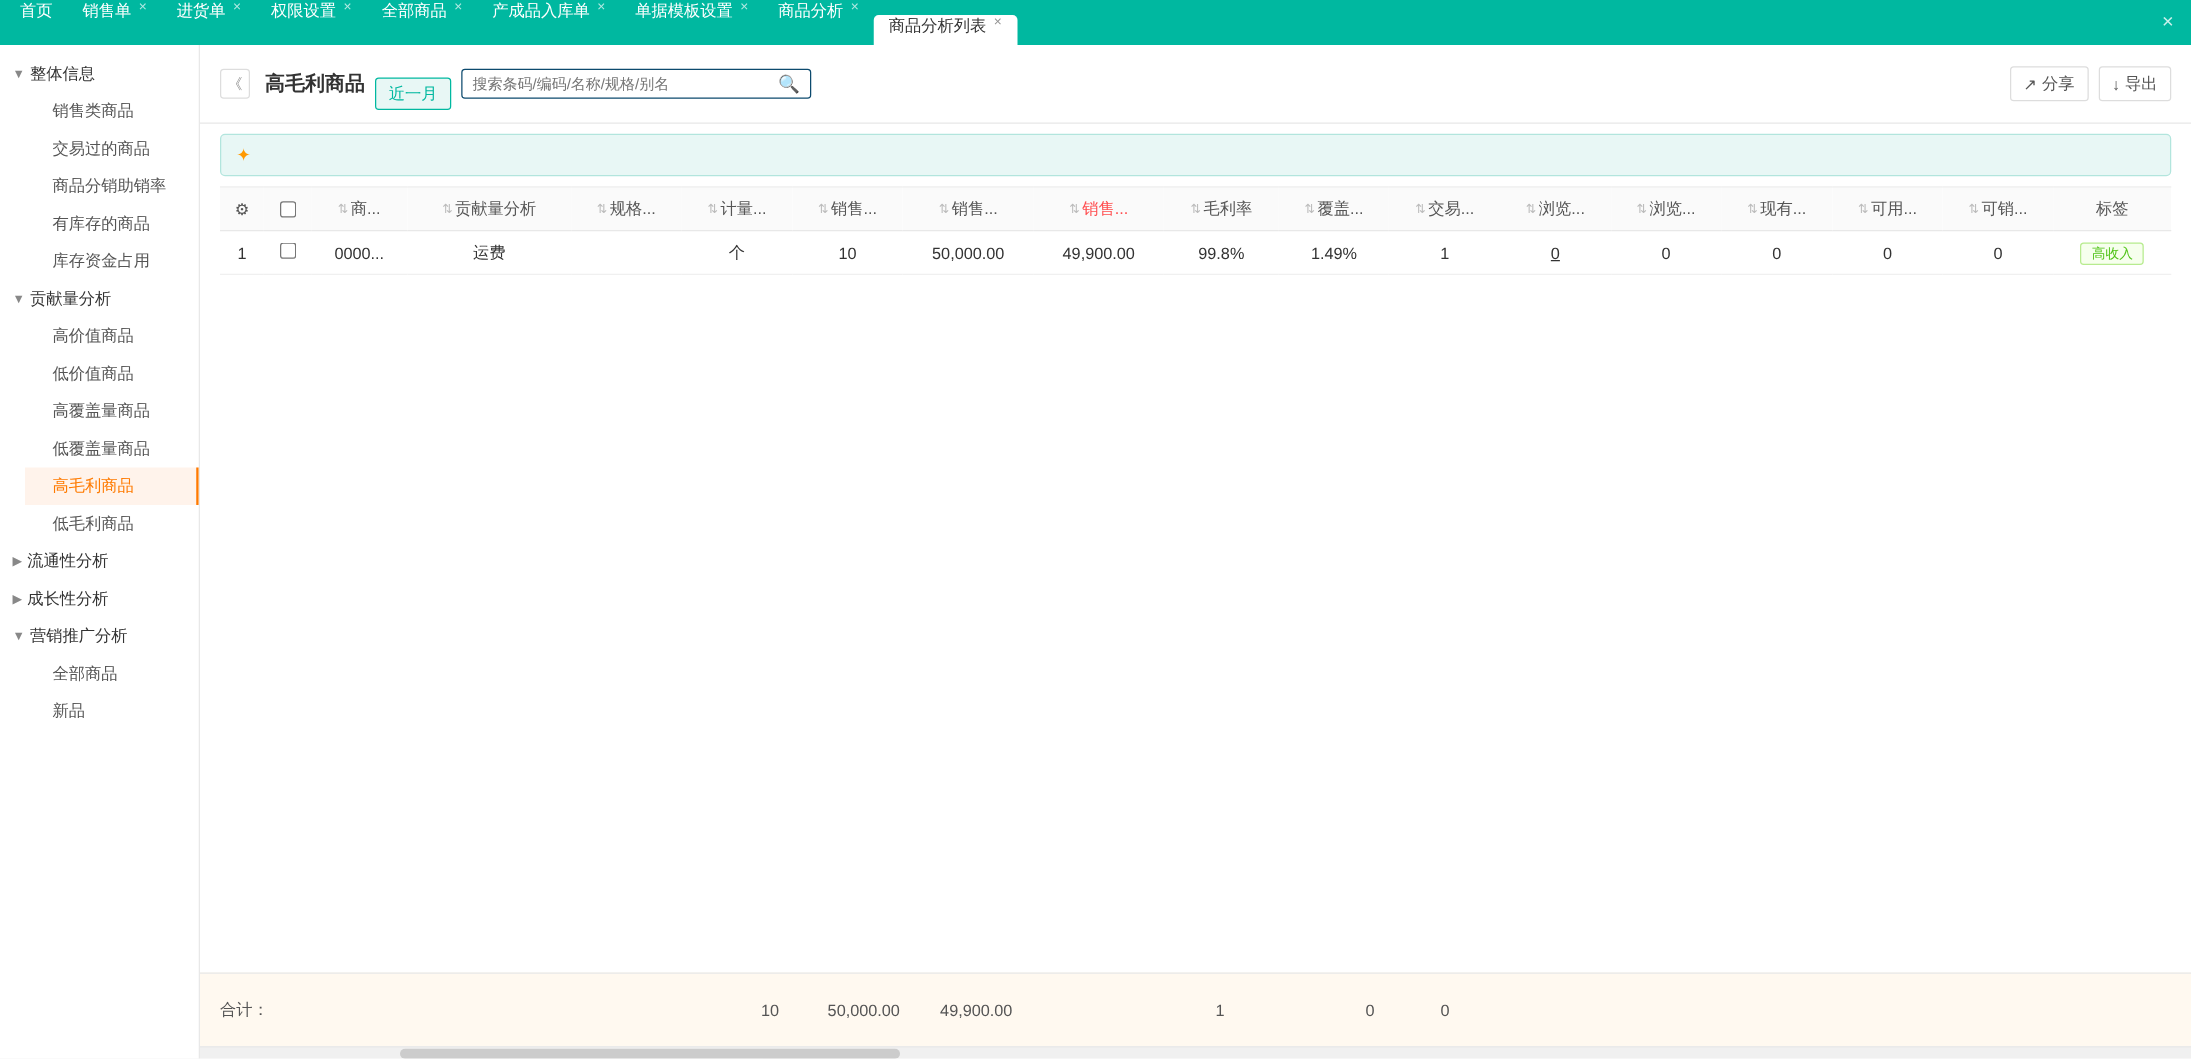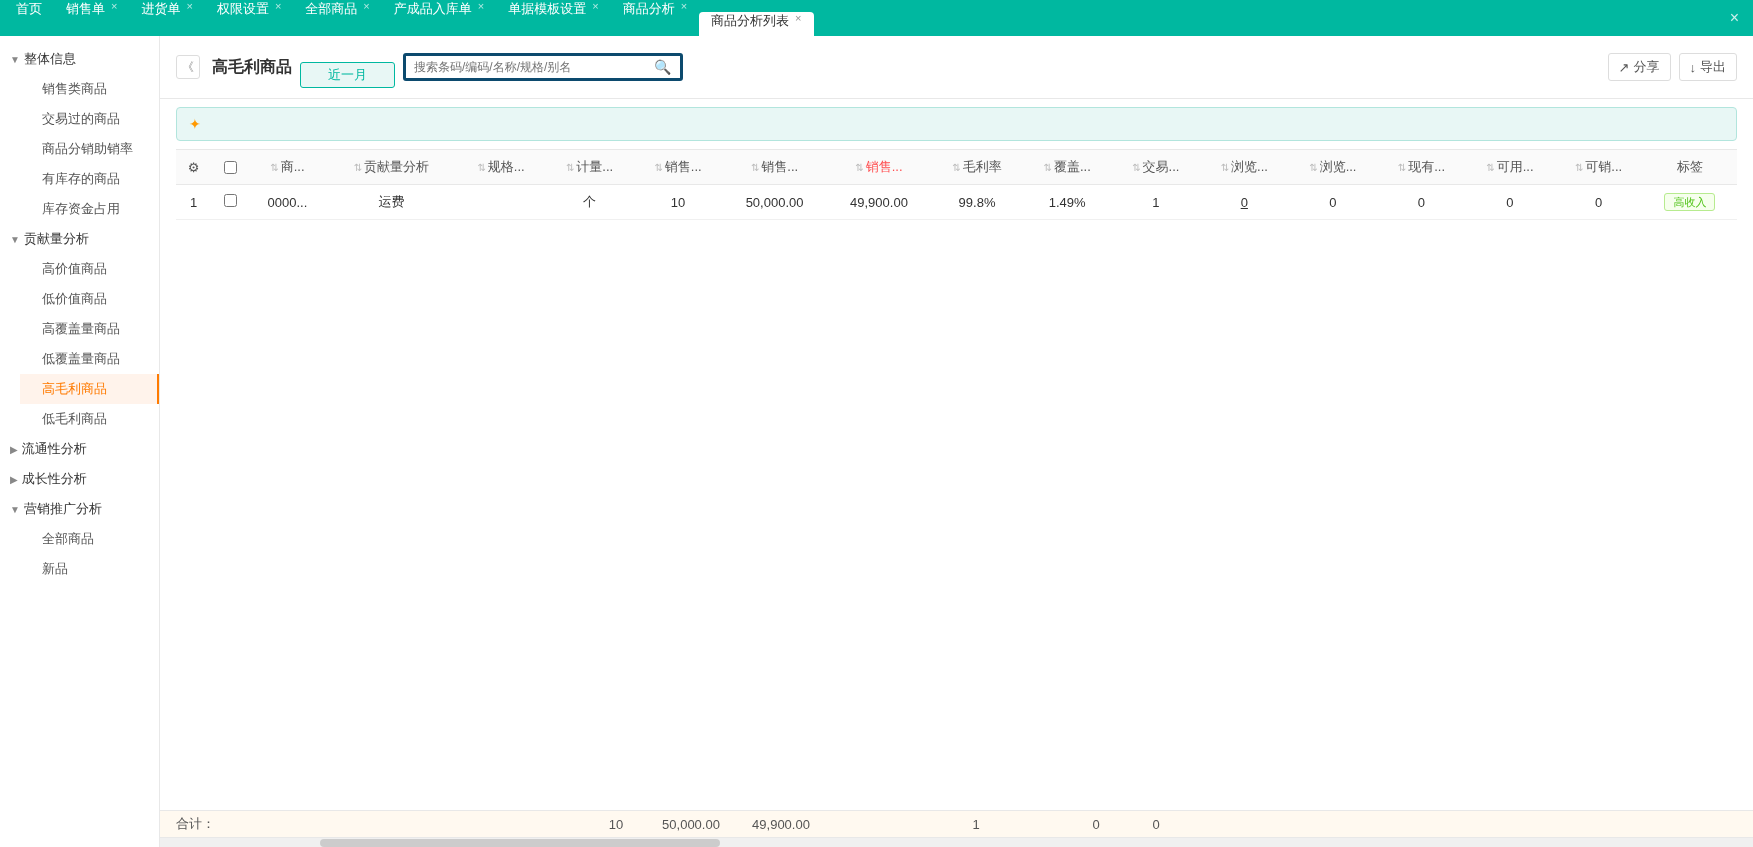--- a/index.html
+++ b/index.html
@@ -120,38 +120,38 @@
       font-size: 12px;
       background: #fff;
       margin-right: 4px;
     }
     .page-title {
       font-size: 16px;
       font-weight: 600;
       color: #333;
     }
     .filter-btn {
-      padding: 3px 27px;
+      padding: 3px 10px;
       border: 1px solid #ddd;
       border-radius: 3px;
       cursor: pointer;
       font-size: 12px;
       color: #555;
       background: #fff;
       margin-top: 16px;
     }
     .filter-btn.active {
       background: #e8f7f5;
       border-color: #00b8a0;
       color: #00b8a0;
     }
     .search-box {
       display: flex;
       align-items: center;
-      border: 3px solid #0c4a6e;
+      border: 1px solid #0c4a6e;
       border-radius: 3px;
       padding: 3px 8px;
       flex: 1;
       max-width: 280px;
     }
     .search-box input {
       border: none;
       outline: none;
       font-size: 12px;
       color: #333;
@@ -234,21 +234,21 @@
       background: #f6ffed;
       color: #52c41a;
       border: 1px solid #b7eb8f;
     }
     .underline-link { text-decoration: underline; color: #333; cursor: pointer; }
 
     
     .footer-bar {
       background: #fff9f0;
       border-top: 1px solid #e8e8e8;
-      padding: 4px 16px;
+      padding: 20px 16px;
       display: flex;
       align-items: center;
       flex-shrink: 0;
       font-size: 12px;
       color: #555;
       gap: 0;
     }
     .footer-label { min-width: 80px; font-weight: 500; }
     .footer-cell {
       min-width: 80px;

